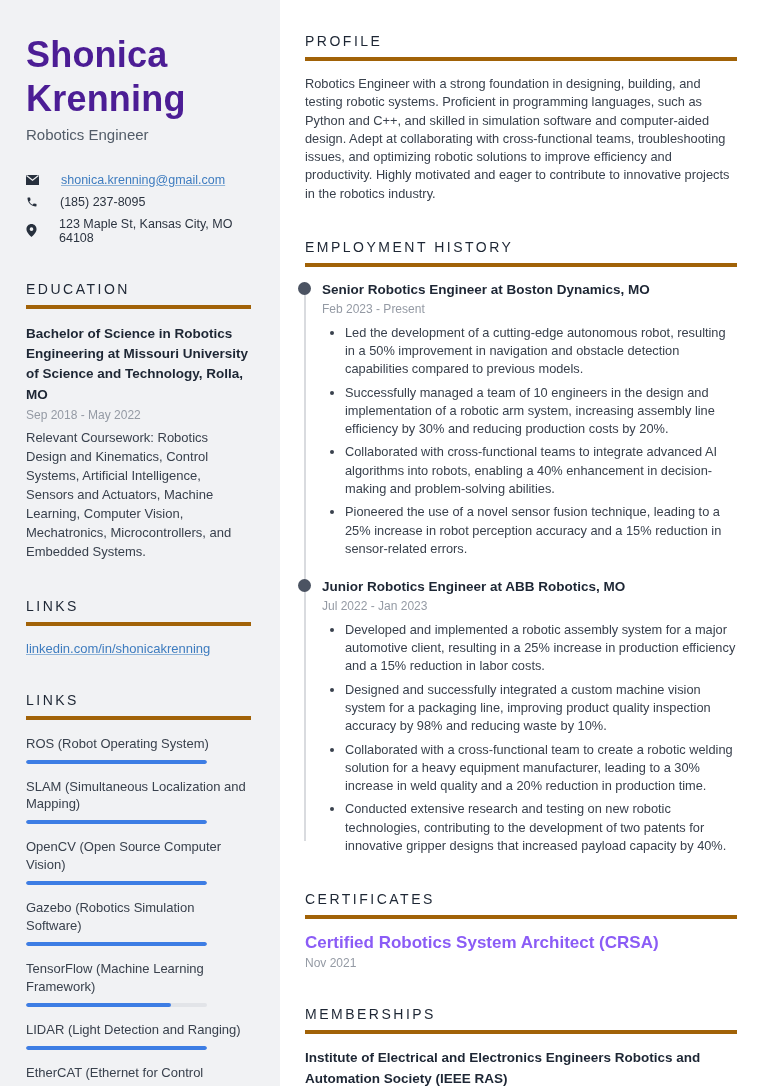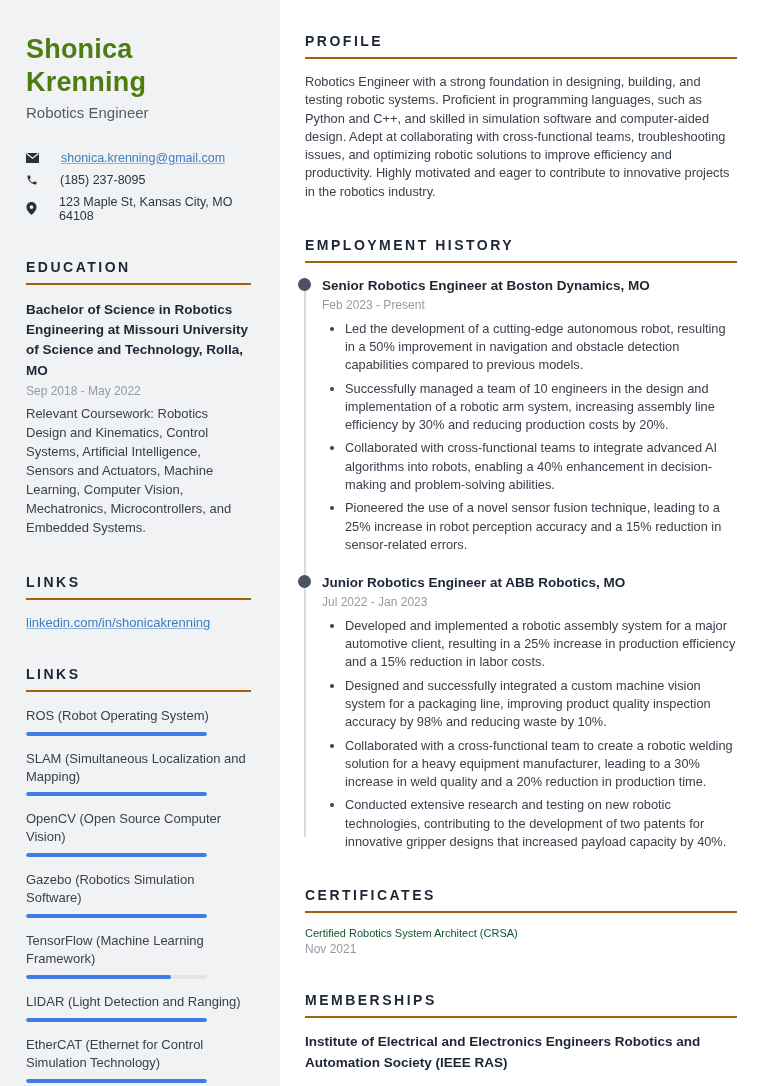--- a/index.html
+++ b/index.html
@@ -18,24 +18,24 @@
 
   
   .sidebar {
     position: absolute;
     left: 0; top: 0;
     width: 280px; height: 1086px;
     background: #f1f2f4;
     padding: 33px 29px 20px 26px;
   }
   .name {
-    font-size: 27px;
+    font-size: 36px;
     font-weight: 700;
     line-height: 1.22;
-    color: #4d7c0f;
+    color: #4c1d95;
     letter-spacing: 0.2px;
   }
   .job-title-sub {
     margin-top: 5px;
     font-size: 15px;
     color: #525c68;
   }
   .contact { margin-top: 30px; }
   .contact-row {
     display: flex;
@@ -48,25 +48,25 @@
   .contact-row svg { flex: 0 0 auto; display: block; }
   a.link {
     color: #3e7cbf;
     text-decoration: underline;
     text-decoration-color: #8fb4d9;
     cursor: pointer;
   }
   .side-section { margin-top: 36px; }
   .side-heading, .main-heading {
     font-size: 14px;
-    font-weight: 700;
+    font-weight: 400;
     letter-spacing: 2.5px;
     color: #1d2634;
     padding-bottom: 8px;
-    border-bottom: 2px solid #a16207;
+    border-bottom: 4px solid #a16207;
   }
   .side-body { margin-top: 15px; }
   .edu-degree {
     font-size: 13.5px;
     font-weight: 700;
     color: #1d2634;
     line-height: 1.5;
   }
   .muted-date {
     font-size: 12px;
@@ -157,23 +157,23 @@
   ul.bullets li {
     font-size: 12.8px;
     line-height: 1.43;
     color: #39414d;
     margin-bottom: 5px;
   }
   ul.bullets li::marker { color: #39414d; }
 
   .cert-item { margin-bottom: 15px; }
   .cert-title {
-    font-size: 11px;
-    font-weight: 400;
-    color: #14532d;
+    font-size: 17px;
+    font-weight: 700;
+    color: #8b5cf6;
   }
   .membership-item {
     font-size: 13.5px;
     font-weight: 700;
     color: #1d2634;
     line-height: 1.5;
     margin-bottom: 12px;
   }
 </style>
 </head>

